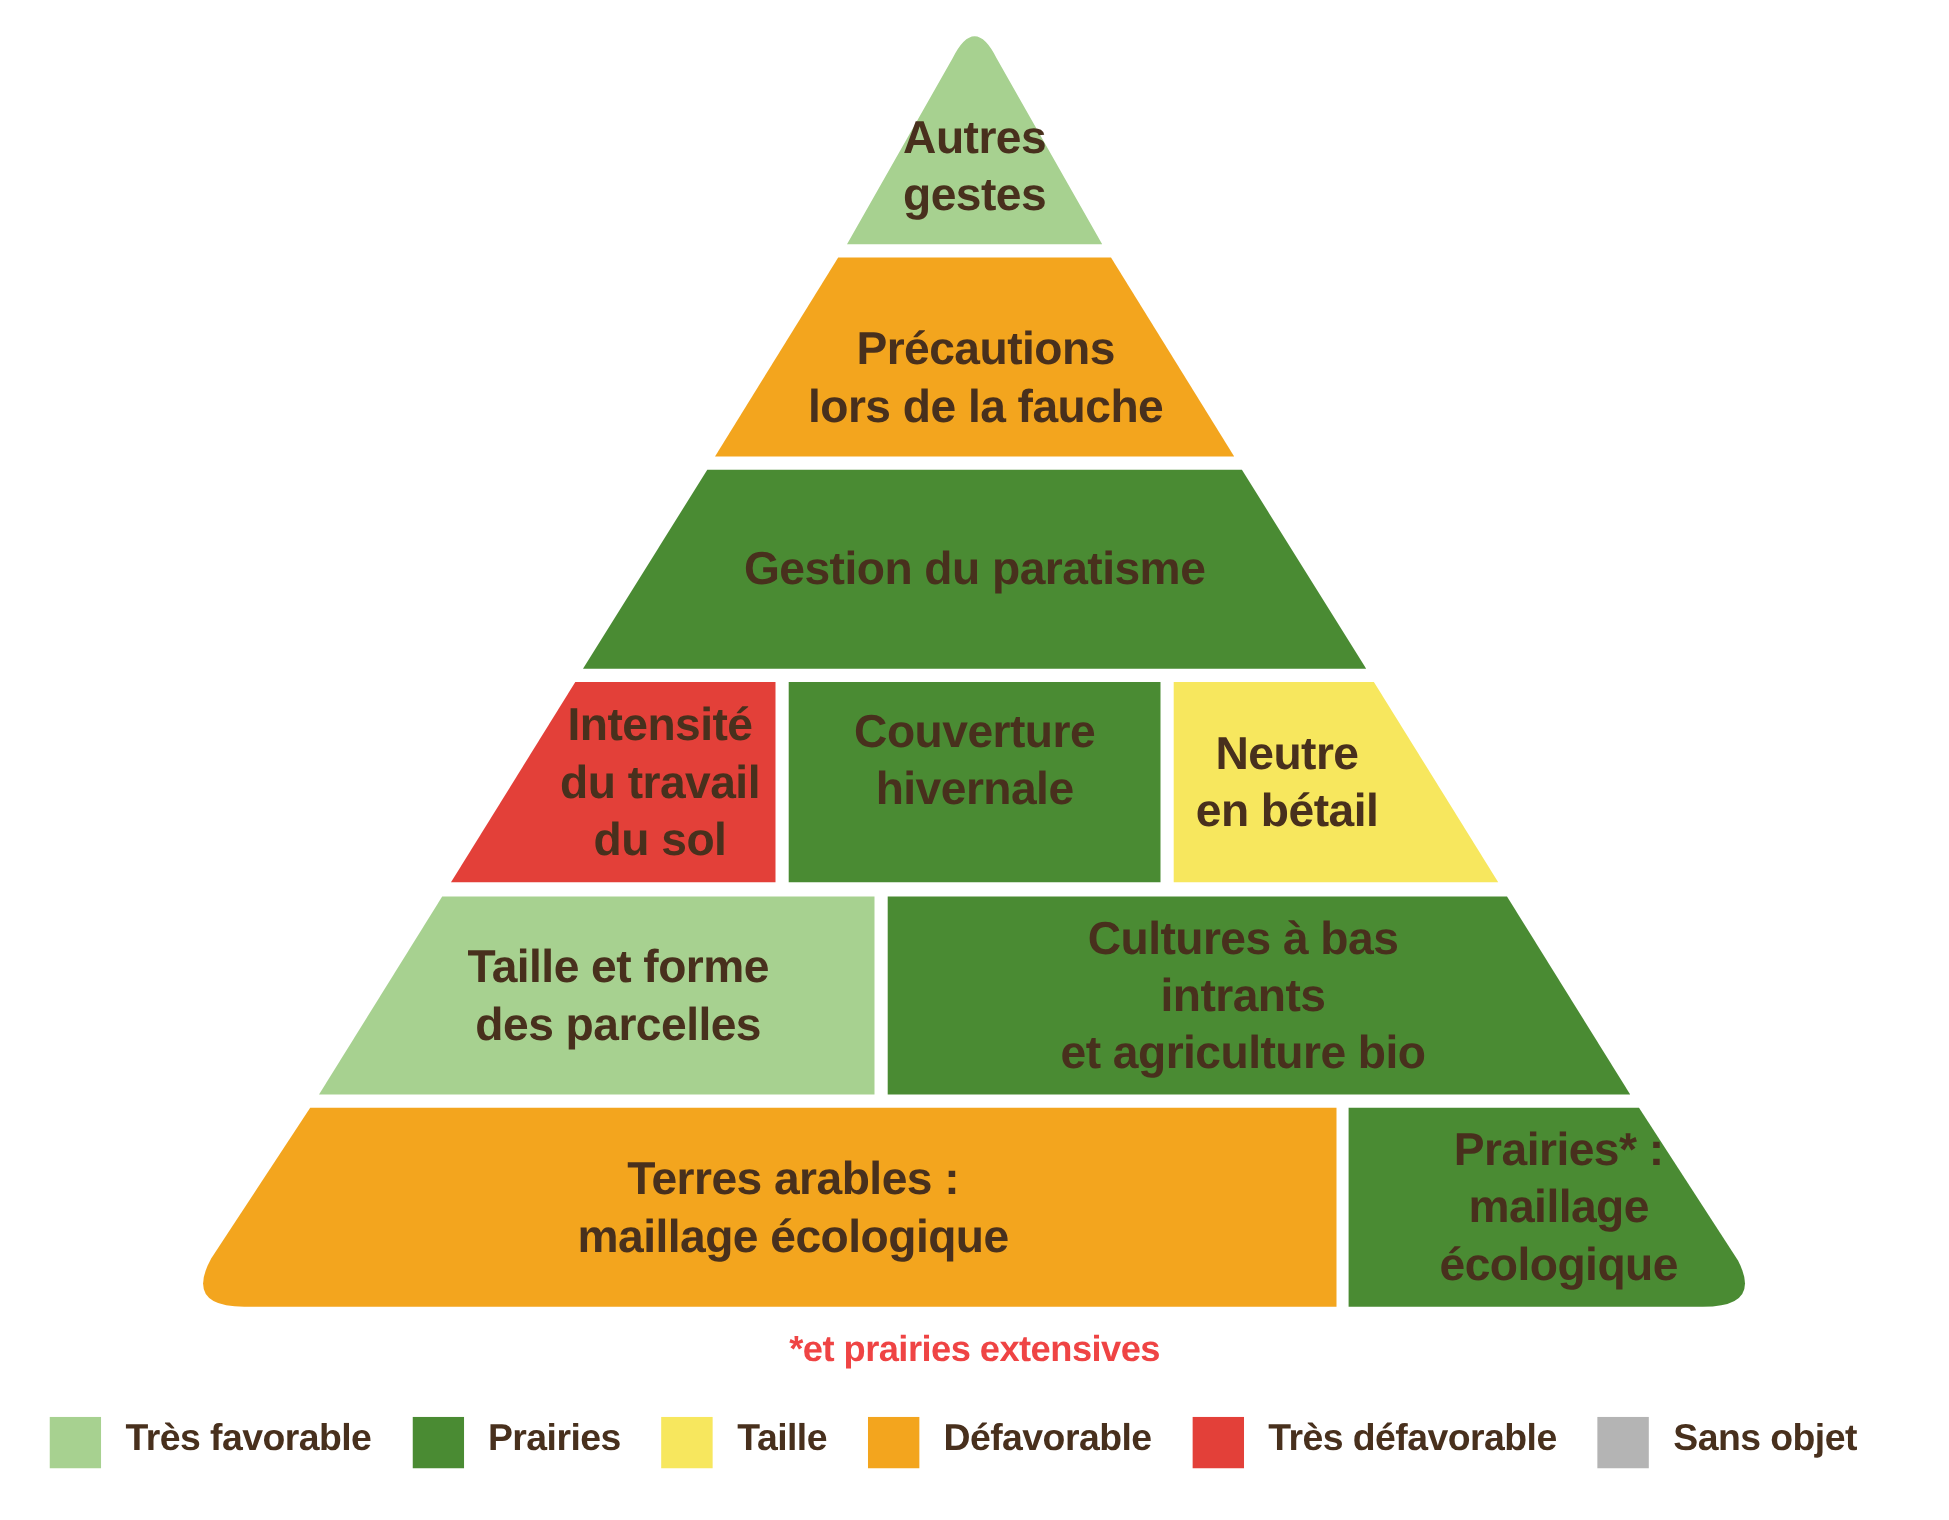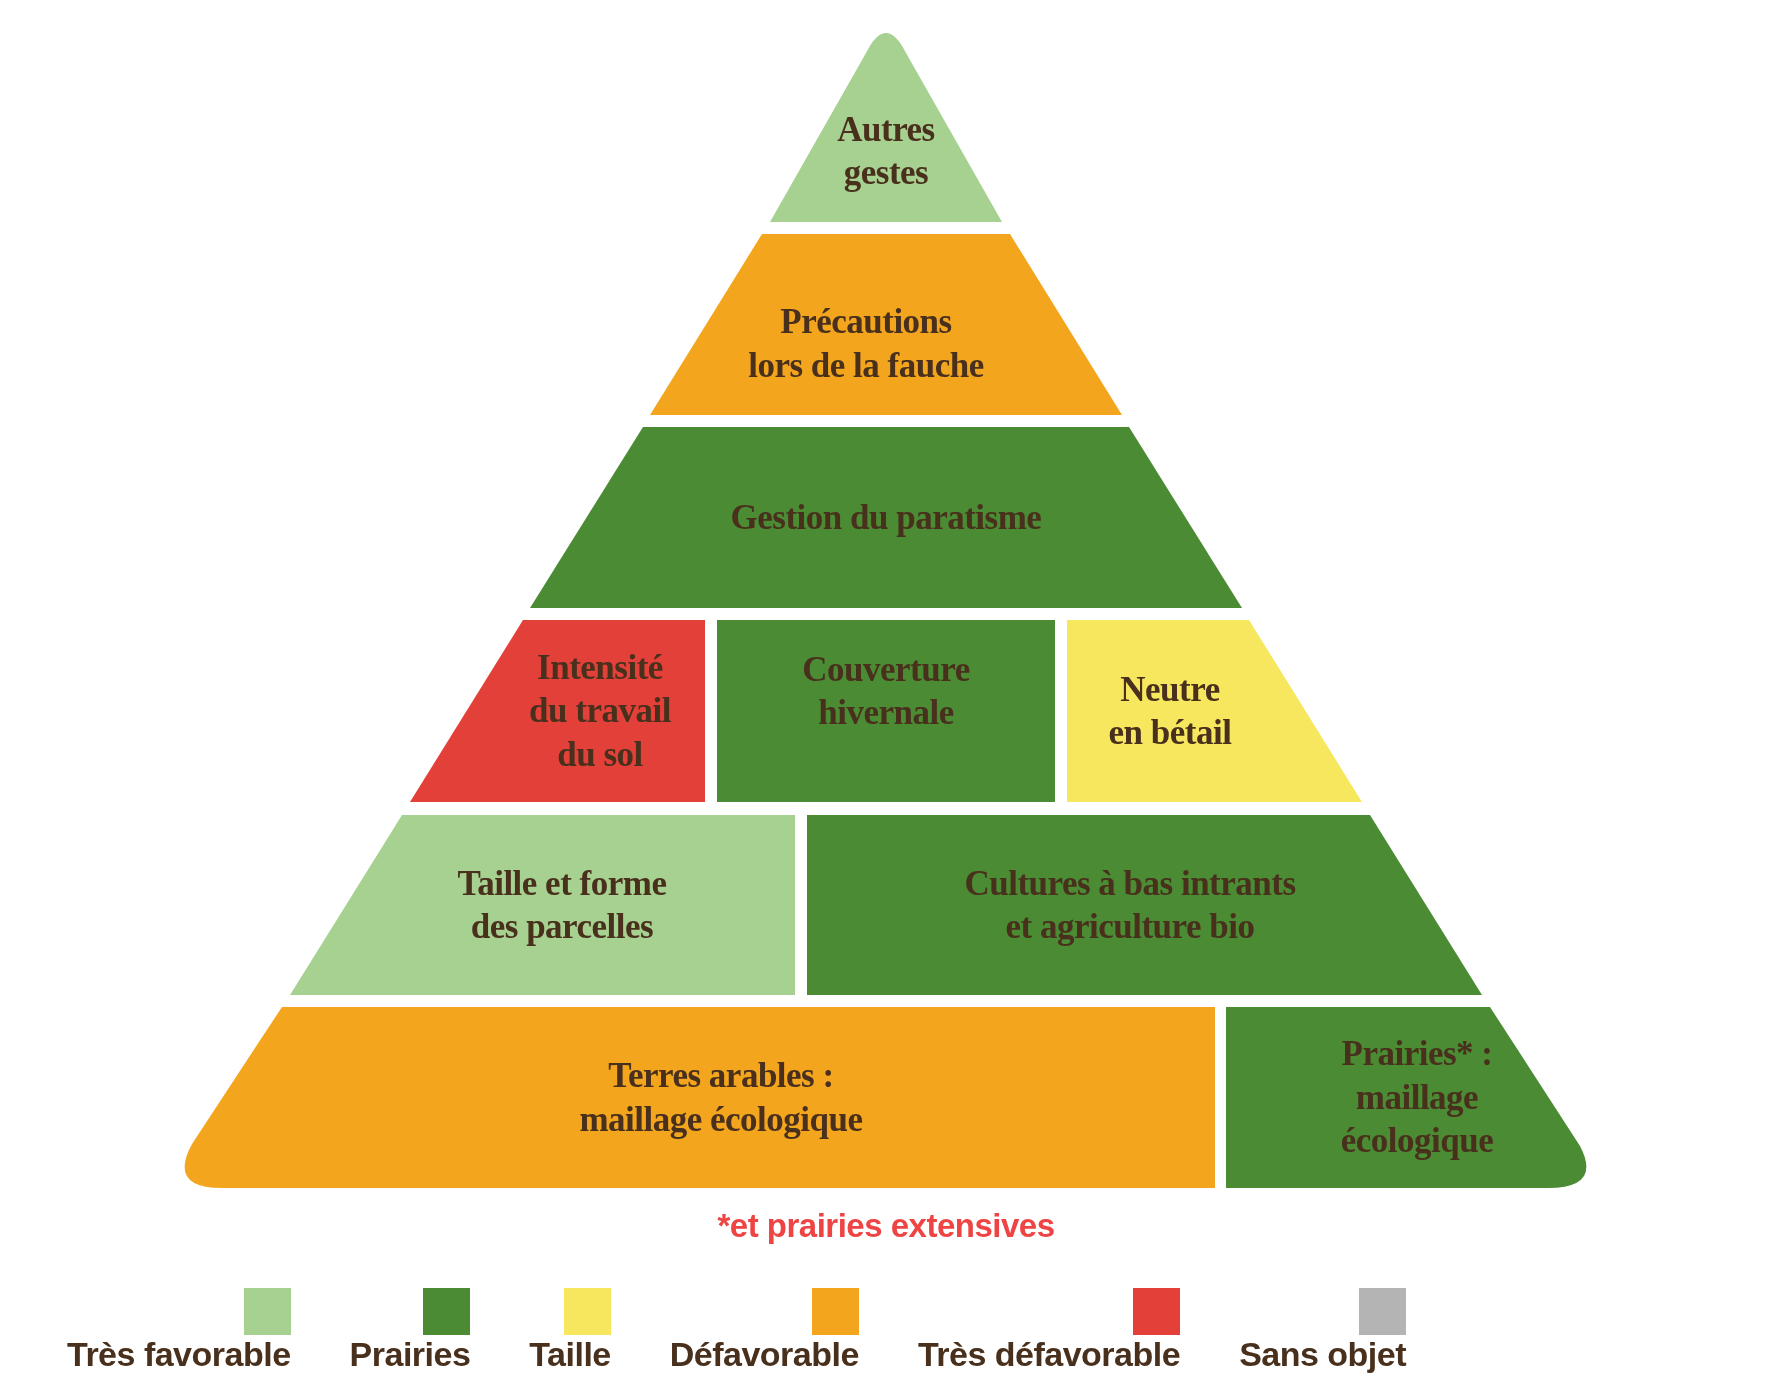--- a/index.html
+++ b/index.html
@@ -10,37 +10,36 @@
     font-family:"Liberation Sans","DejaVu Sans",sans-serif;
     overflow:hidden;
   }
   .pyramid-svg{position:absolute;left:0;top:0;}
   .blk-label{
     position:absolute;
     display:flex;align-items:center;justify-content:center;
     text-align:center;
     white-space:pre-line;
     font-weight:700;
-    font-size:35px;
+    font-size:42px;
     line-height:1.24;
     letter-spacing:-0.5px;
     color:#48301d;
-    font-family:Liberation Serif, serif;
   }
   .footnote{
     position:absolute;left:0;top:1200px;width:1772px;height:52px;
     display:flex;align-items:center;justify-content:center;
     font-weight:700;font-size:33px;letter-spacing:-0.5px;
     color:#ef4444;
   }
   .legend{
     position:absolute;left:45px;top:1288px;
     display:flex;flex-direction:row;align-items:center;gap:37px;
   }
-  .legend-item{display:flex;align-items:flex-end;flex-direction:column;}
+  .legend-item{display:flex;align-items:flex-start;}
   .legend-item svg{display:block;flex:0 0 auto;}
   .legend-label{
     margin-left:22px;
     font-weight:700;font-size:34px;letter-spacing:-0.5px;
     color:#48301d;white-space:nowrap;
   }
 </style>
 </head>
 <body>
 
@@ -61,21 +60,21 @@
     <path d="M 402 815 L 795 815 L 795 995 L 290 995 Z" fill="#a7d190"></path>
     <path d="M 807 815 L 1370 815 L 1482 995 L 807 995 Z" fill="#4a8b33"></path>
 
     <path d="M 282 1007 L 1215 1007 L 1215 1188 L 222 1188 Q 168 1188 192 1144 Z" fill="#f3a51e"></path>
     <path d="M 1226 1007 L 1490 1007 L 1580 1146 Q 1602 1188 1548 1188 L 1226 1188 Z" fill="#4a8b33"></path>
   </svg>
 
   <div class="blk-label" style="left:745px;top:90px;width:282px;height:122px;">Autres
 gestes</div>
 
-  <div class="blk-label" style="left:646px;top:234px;width:440px;height:219px;">Précautions
+  <div class="blk-label" style="left:676px;top:234px;width:440px;height:219px;">Précautions
 lors de la fauche</div>
 
   <div class="blk-label" style="left:586px;top:427px;width:600px;height:181px;">Gestion du paratisme</div>
 
   <div class="blk-label" style="left:470px;top:620px;width:260px;height:182px;">Intensité
 du travail
 du sol</div>
 
   <div class="blk-label" style="left:717px;top:620px;width:338px;height:142px;">Couverture
 hivernale</div>

